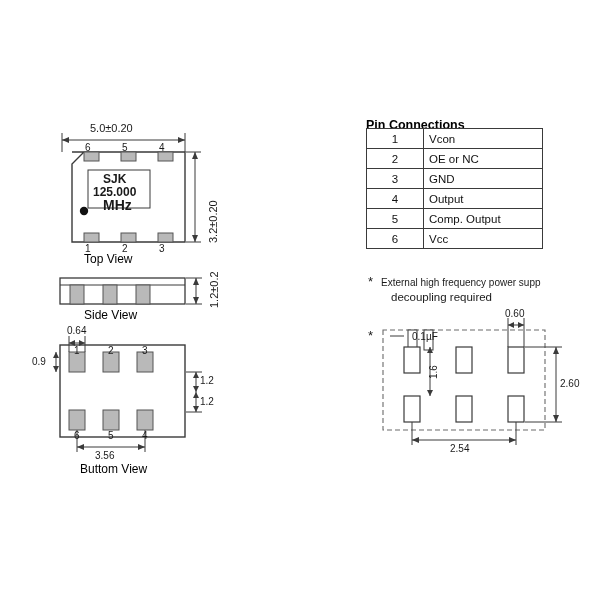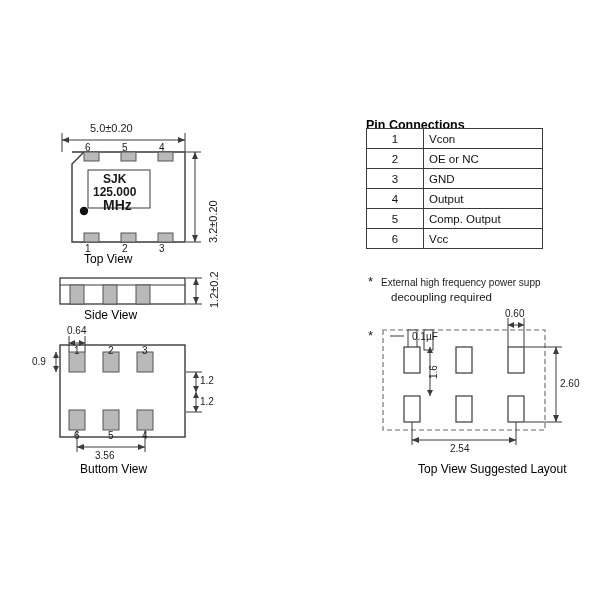--- a/index.html
+++ b/index.html
@@ -257,15 +257,14 @@
   <div class="lbl" style="left:368px; top:276px; font-size:13px;">*</div>
   <div class="lbl" style="left:381px; top:277px; font-size:10px;">External high frequency power supp</div>
   <div class="lbl" style="left:391px; top:291px; font-size:11.5px;">decoupling required</div>
 
   <div class="lbl" style="left:368px; top:330px; font-size:13px;">*</div>
   <div class="lbl sm" style="left:412px; top:331px;">0.1µF</div>
   <div class="lbl sm" style="left:505px; top:308px;">0.60</div>
   <div class="lbl sm vert" style="left:428px; top:379px;">1.6</div>
   <div class="lbl sm" style="left:560px; top:378px;">2.60</div>
   <div class="lbl sm" style="left:450px; top:443px;">2.54</div>
-  <div class="caption" style="left:418px; top:462px;">Top View Suggested Layout</div>
 
 </div>
 
 </body></html>

